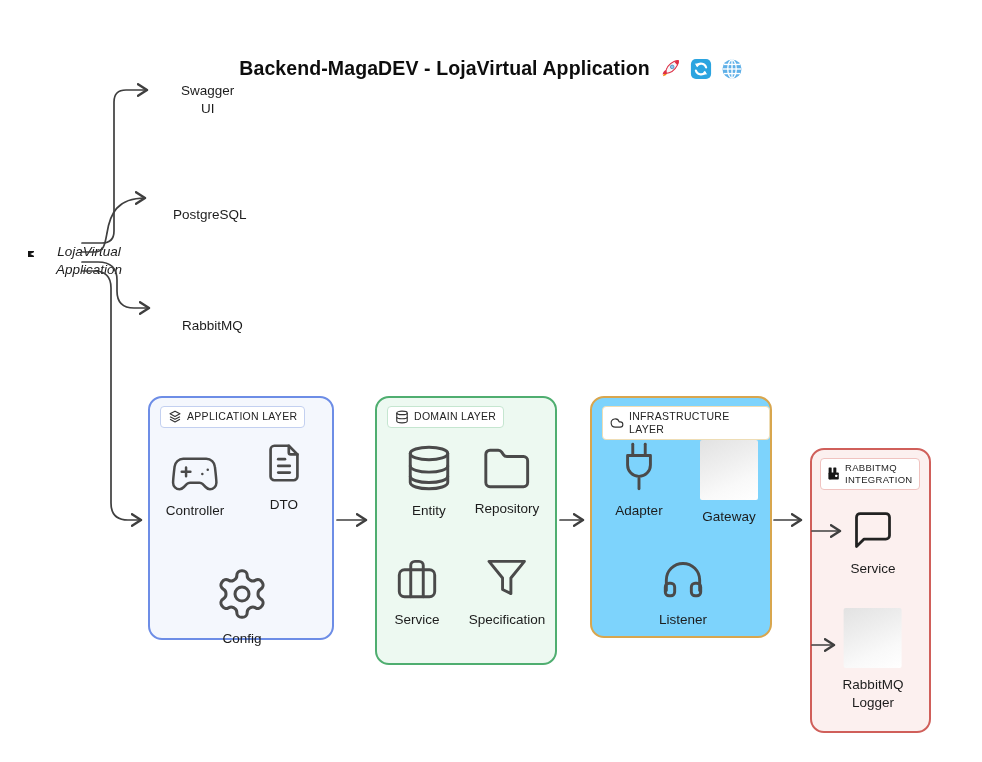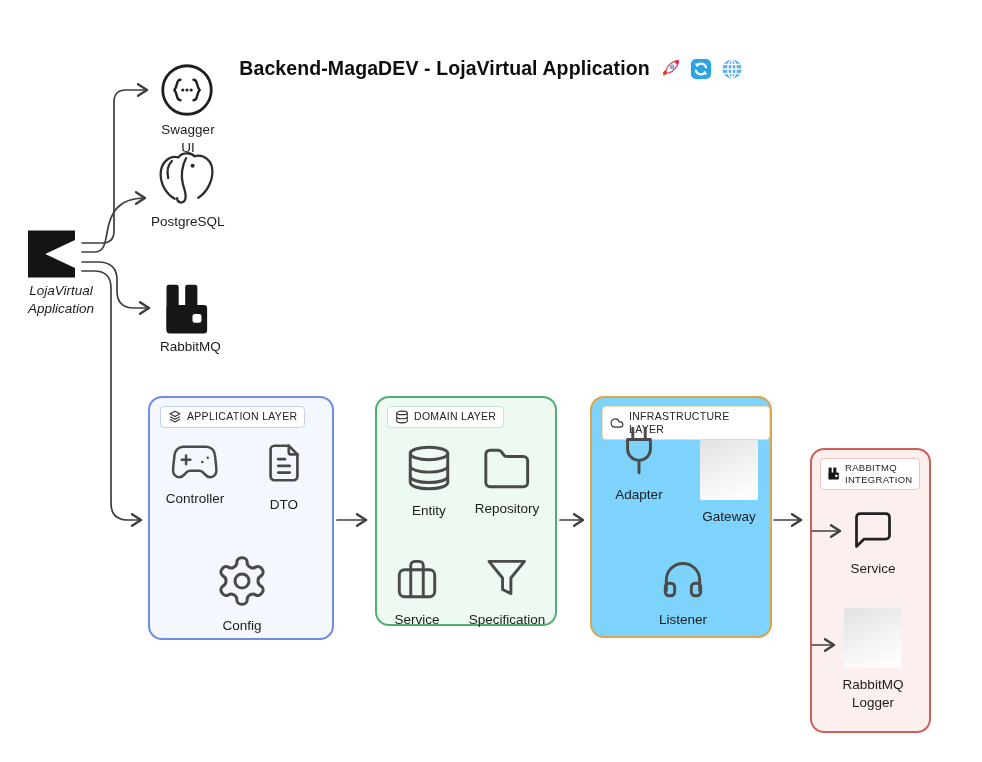--- a/index.html
+++ b/index.html
@@ -32,21 +32,21 @@
   .title-ico { width: 22px; height: 22px; display:block; }
   
   svg.connectors {
     position: absolute;
     inset: 0;
     width: 100%; height: 100%;
     pointer-events: none;
     z-index: 5;
   }
   
-  .node { position: absolute; display: flex; flex-direction: column; align-items: flex-start; gap: 3px; }
+  .node { position: absolute; display: flex; flex-direction: row; align-items: flex-end; gap: 22px; }
   .node .nlabel {
     font-size: 13.5px; color: #1c1c1c; text-align: center; line-height: 1.35;
     white-space: pre-line;
   }
   
   .layer {
     position: absolute;
     border-radius: 14px;
     border: 2px solid;
     z-index: 1;
@@ -139,21 +139,21 @@
         <path d="M23 19 C18 19 20.5 25 16.5 30 C20.5 35 18 41 23 41"></path>
         <path d="M37 19 C42 19 39.5 25 43.5 30 C39.5 35 42 41 37 41"></path>
       </g>
       <circle cx="25.5" cy="30" r="1.7" fill="#1f1f1f"></circle>
       <circle cx="30" cy="30" r="1.7" fill="#1f1f1f"></circle>
       <circle cx="34.5" cy="30" r="1.7" fill="#1f1f1f"></circle>
     </svg>
     <div class="nlabel">Swagger UI</div>
   </div>
 
-  <div class="node" style="left:151px; top:146px; width:74px;">
+  <div class="node" style="left:151px; top:160px; width:74px;">
     <svg width="72" height="64" viewBox="0 0 76 68">
       <g fill="none" stroke="#2c2c2c" stroke-width="2.4" stroke-linecap="round" stroke-linejoin="round">
         <path d="M25 56 C16 51 10 41 10 30 C10 18 19 9.5 29 12 C32 7 42 6 46 11 C56 8 65 16 65 27 C65 38 59 49 50 55"></path>
         <path d="M37 13 C32.5 21 31.5 32 33.5 40 C35.5 48 38 52 36 57 C34 61.5 27.5 61 27.5 55.5"></path>
         <path d="M22 16 C18 20 16.5 27 18 34"></path>
       </g>
       <circle cx="44" cy="21" r="2.2" fill="#2c2c2c"></circle>
     </svg>
     <div class="nlabel">PostgreSQL</div>
   </div>
@@ -180,48 +180,48 @@
 
   <div class="layer app" style="left:148px; top:396px; width:186px; height:244px;">
     <div class="badge">
       <svg width="14" height="14" viewBox="0 0 24 24" fill="none" stroke="#333" stroke-width="1.9" stroke-linejoin="round">
         <path d="M12 2 L20.5 6.5 L12 11 L3.5 6.5 Z"></path>
         <path d="M3.5 11.5 L12 16 L20.5 11.5"></path>
         <path d="M3.5 16 L12 20.5 L20.5 16"></path>
       </svg>
       <span>APPLICATION LAYER</span>
     </div>
-    <div class="item" style="left:45px; top:44px;">
+    <div class="item" style="left:45px; top:56px;">
       <svg width="52" height="40" viewBox="0 0 24 18" fill="none" stroke="#4a4a4a" stroke-width="1.15" stroke-linecap="round" stroke-linejoin="round">
         <path d="M17.32 2 H6.68 a4 4 0 0 0 -3.98 3.59 C2.6 6.42 2 11.46 2 13 a3 3 0 0 0 3 3 c1 0 1.5 -.5 2 -1 l1.41 -1.41 A2 2 0 0 1 9.83 13 h4.34 a2 2 0 0 1 1.41 .59 L17 15 c.5 .5 1 1 2 1 a3 3 0 0 0 3 -3 c0 -1.54 -.6 -6.58 -.68 -7.26 A4 4 0 0 0 17.32 2 Z"></path>
         <path d="M6 8 h4 M8 6 v4"></path>
         <path d="M15.5 9 h0.01 M18 7 h0.01"></path>
       </svg>
       <div class="label">Controller</div>
     </div>
     <div class="item" style="left:134px; top:40px;">
       <svg width="46" height="50" viewBox="0 0 24 24" fill="none" stroke="#4a4a4a" stroke-width="1.4" stroke-linecap="round" stroke-linejoin="round">
         <path d="M14.5 3 H7 a2 2 0 0 0 -2 2 v14 a2 2 0 0 0 2 2 h10 a2 2 0 0 0 2 -2 V7.5 Z"></path>
         <path d="M14.5 3 v3.5 a1 1 0 0 0 1 1 H19"></path>
         <path d="M9 10 h3.5"></path>
         <path d="M9 13.5 h6"></path>
         <path d="M9 17 h6"></path>
       </svg>
       <div class="label">DTO</div>
     </div>
-    <div class="item" style="left:92px; top:155px;">
+    <div class="item" style="left:92px; top:168px;">
       <svg width="56" height="56" viewBox="0 0 24 24" fill="none" stroke="#4a4a4a" stroke-width="1.3" stroke-linecap="round" stroke-linejoin="round">
         <path d="M12.22 2h-.44a2 2 0 0 0-2 2v.18a2 2 0 0 1-1 1.73l-.43.25a2 2 0 0 1-2 0l-.15-.08a2 2 0 0 0-2.73.73l-.22.38a2 2 0 0 0 .73 2.73l.15.1a2 2 0 0 1 1 1.72v.51a2 2 0 0 1-1 1.74l-.15.09a2 2 0 0 0-.73 2.73l.22.38a2 2 0 0 0 2.73.73l.15-.08a2 2 0 0 1 2 0l.43.25a2 2 0 0 1 1 1.73V20a2 2 0 0 0 2 2h.44a2 2 0 0 0 2-2v-.18a2 2 0 0 1 1-1.73l.43-.25a2 2 0 0 1 2 0l.15.08a2 2 0 0 0 2.73-.73l.22-.39a2 2 0 0 0-.73-2.73l-.15-.08a2 2 0 0 1-1-1.74v-.5a2 2 0 0 1 1-1.74l.15-.09a2 2 0 0 0 .73-2.73l-.22-.38a2 2 0 0 0-2.73-.73l-.15.08a2 2 0 0 1-2 0l-.43-.25a2 2 0 0 1-1-1.73V4a2 2 0 0 0-2-2z"></path>
         <circle cx="12" cy="12" r="3"></circle>
       </svg>
       <div class="label">Config</div>
     </div>
   </div>
 
-  <div class="layer dom" style="left:375px; top:396px; width:182px; height:230px;">
+  <div class="layer dom" style="left:375px; top:396px; width:182px; height:269px;">
     <div class="badge">
       <svg width="14" height="14" viewBox="0 0 24 24" fill="none" stroke="#333" stroke-width="1.9">
         <ellipse cx="12" cy="5" rx="9" ry="3"></ellipse>
         <path d="M3 5 v14 a9 3 0 0 0 18 0 V5"></path>
         <path d="M3 12 a9 3 0 0 0 18 0"></path>
       </svg>
       <span>DOMAIN LAYER</span>
     </div>
     <div class="item" style="left:52px; top:44px;">
       <svg width="50" height="52" viewBox="0 0 24 24" fill="none" stroke="#4a4a4a" stroke-width="1.4" stroke-linecap="round">
@@ -253,21 +253,21 @@
     </div>
   </div>
 
   <div class="layer infra" style="left:590px; top:396px; width:182px; height:242px;">
     <div class="badge">
       <svg width="14" height="14" viewBox="0 0 24 24" fill="none" stroke="#333" stroke-width="1.9" stroke-linecap="round" stroke-linejoin="round">
         <path d="M17.5 19 H9 a7 7 0 1 1 6.71 -9 h1.79 a4.5 4.5 0 1 1 0 9 Z"></path>
       </svg>
       <span>INFRASTRUCTURE LAYER</span>
     </div>
-    <div class="item" style="left:47px; top:26px;">
+    <div class="item" style="left:47px; top:42px;">
       <svg width="50" height="54" viewBox="0 0 24 26" fill="none" stroke="#4a4a4a" stroke-width="1.4" stroke-linecap="round" stroke-linejoin="round">
         <path d="M9 7.5 V2"></path>
         <path d="M15 7.5 V2"></path>
         <path d="M6.5 7.5 h11 v4.5 a5.5 5.5 0 0 1 -11 0 Z"></path>
         <path d="M12 18.5 v5"></path>
       </svg>
       <div class="label">Adapter</div>
     </div>
     <div class="item" style="left:137px; top:42px;">
       <div class="placeholder"></div>

